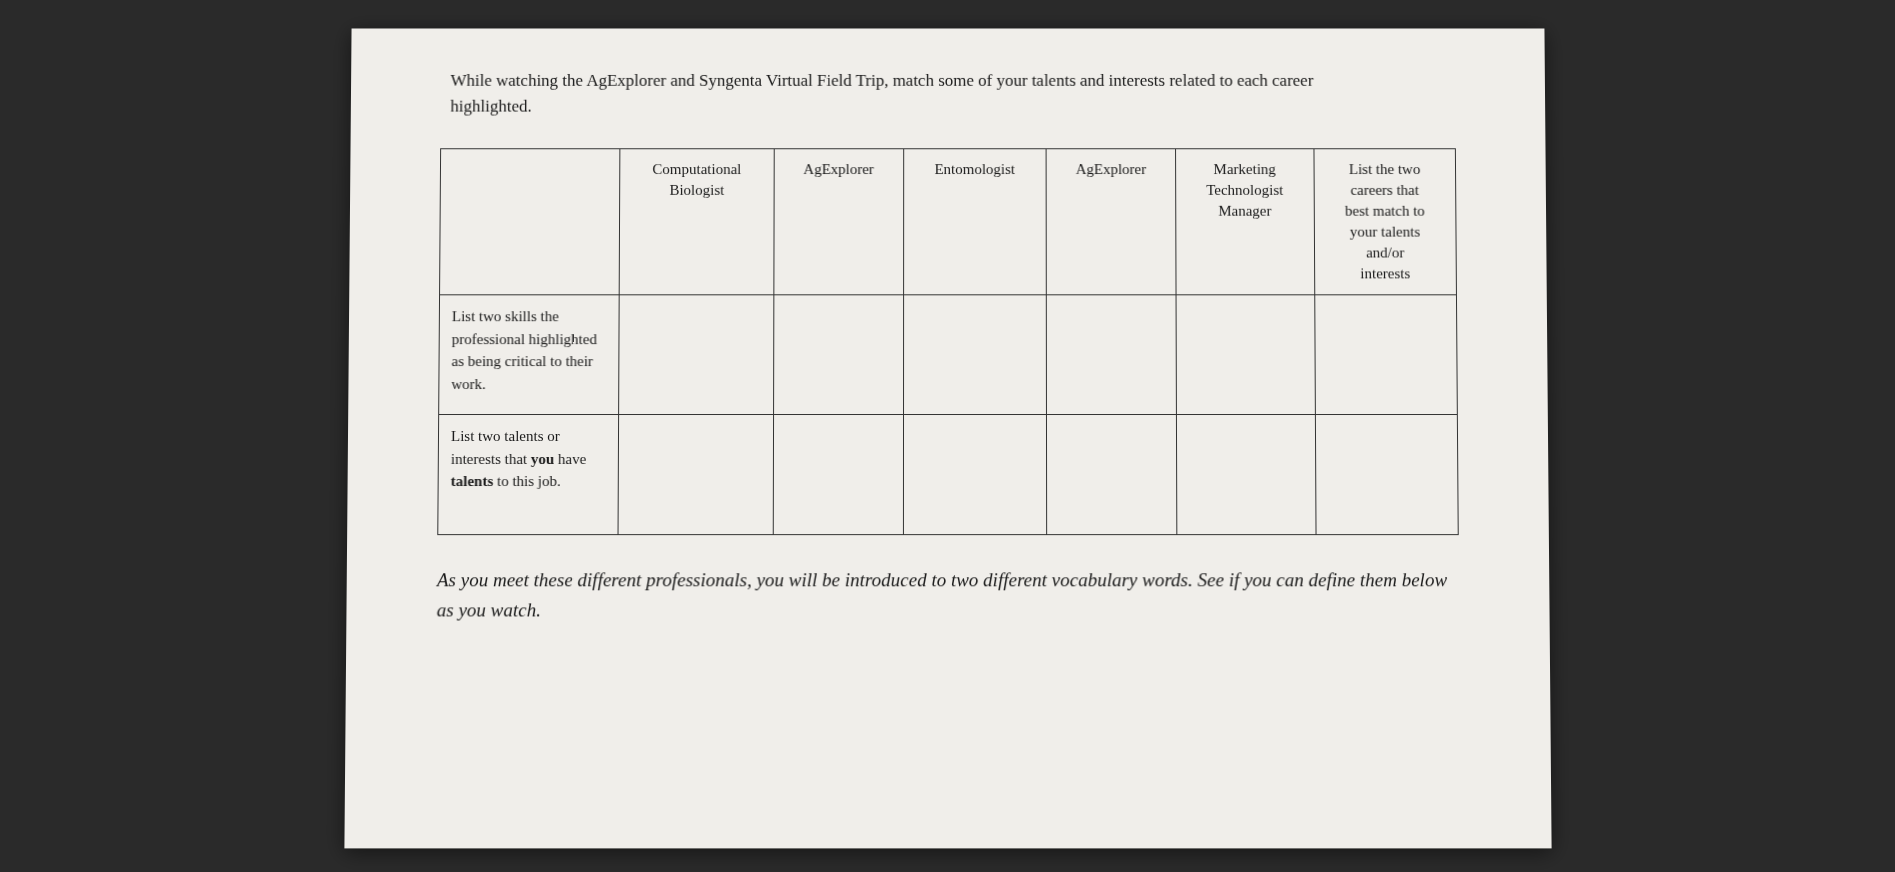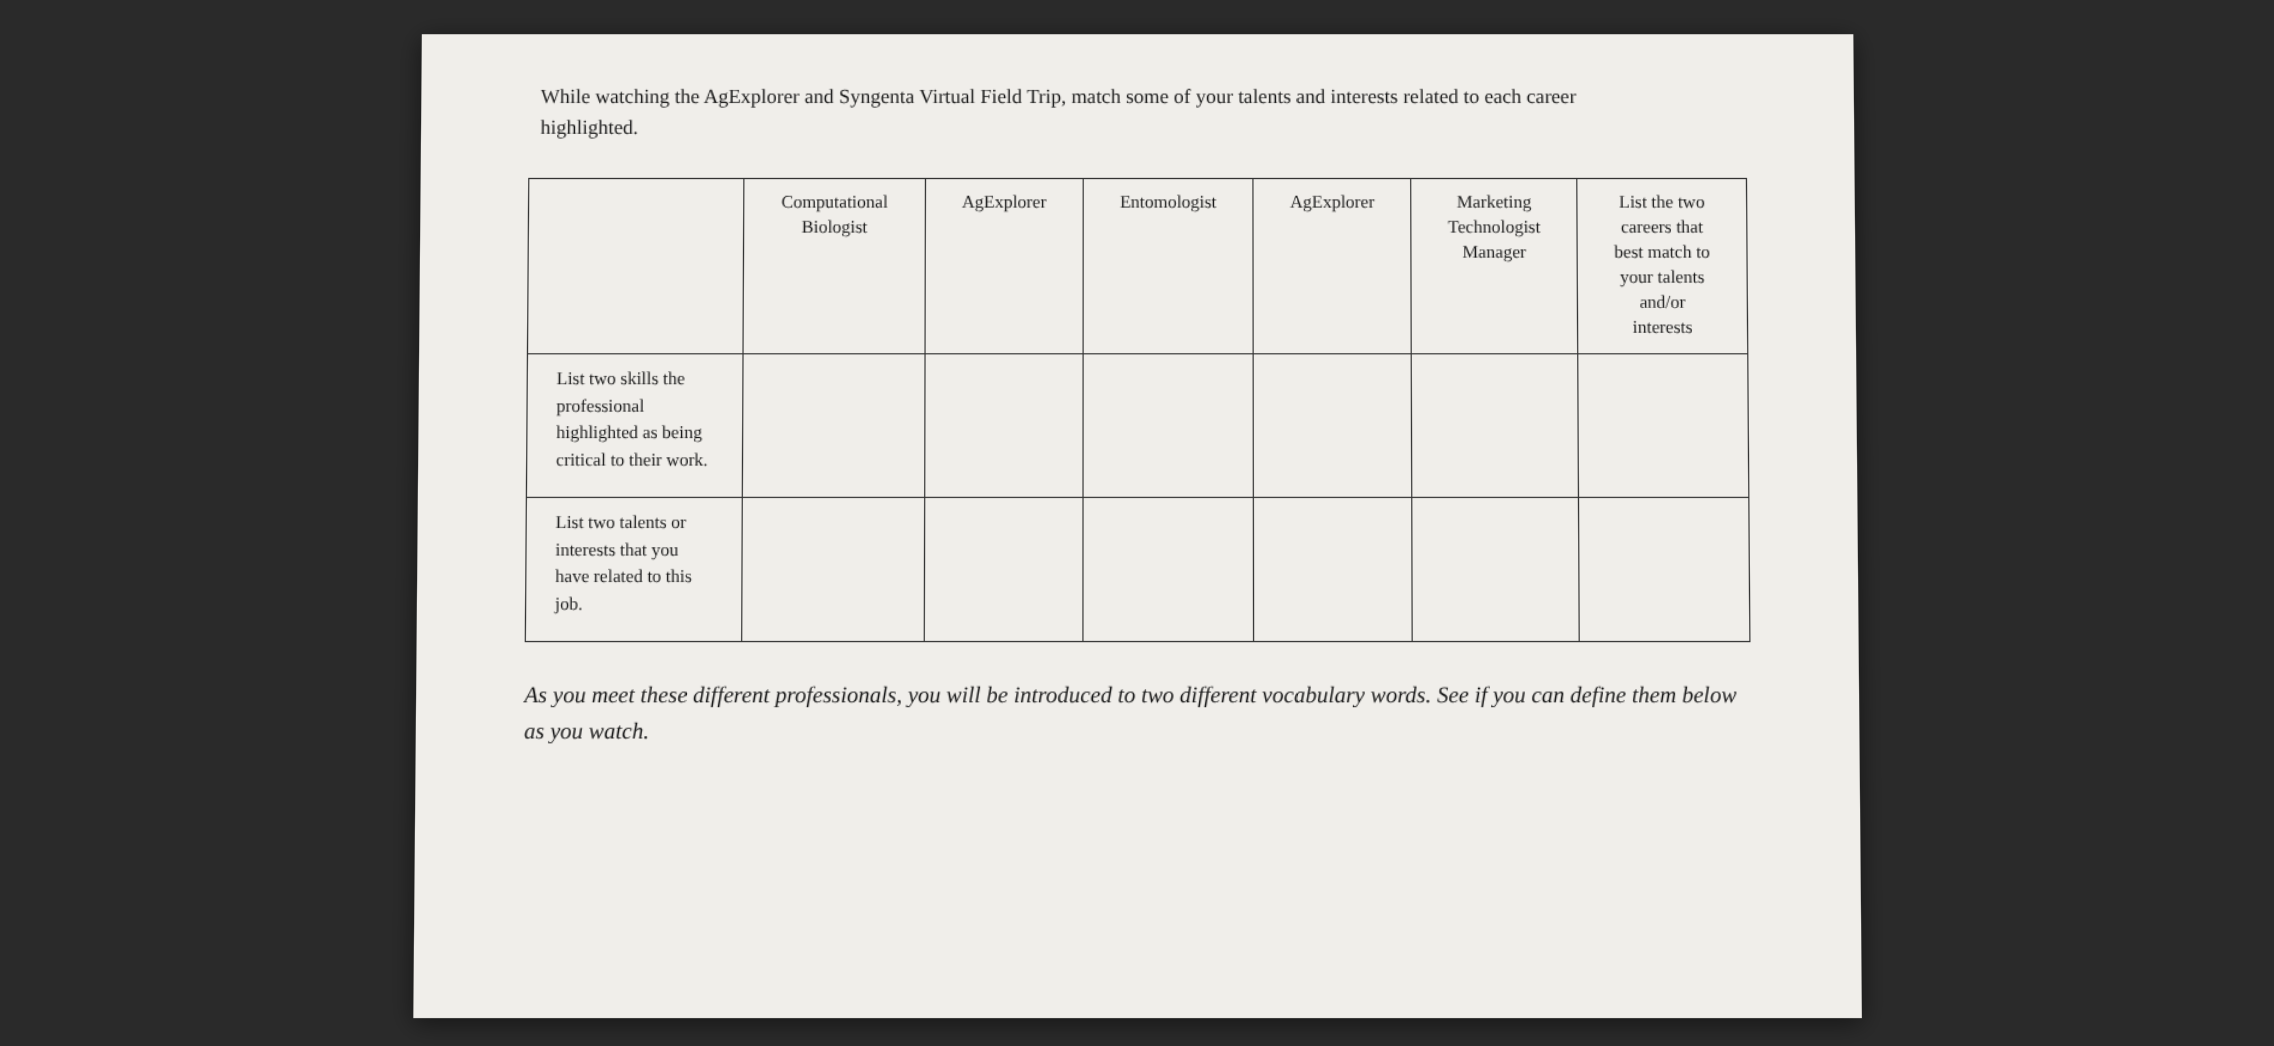--- a/index.html
+++ b/index.html
@@ -41,40 +41,40 @@
     }
 
     table {
       border-collapse: collapse;
       width: 100%;
       border: 1.5px solid #333;
     }
 
     th, td {
       border: 1.5px solid #333;
-      padding: 10px 24px;
+      padding: 10px 12px;
       vertical-align: top;
       font-size: 15px;
       color: #1a1a1a;
       line-height: 1.4;
     }
 
     th {
       font-weight: normal;
       background-color: transparent;
     }
 
     .row-label-cell {
       font-size: 15px;
       line-height: 1.5;
       width: 180px;
     }
 
     .row-label-cell strong {
-      font-weight: normal;
+      font-weight: bold;
     }
 
     .header-row th {
       height: 120px;
     }
 
     .data-row td {
       height: 120px;
     }
 
@@ -117,21 +117,21 @@
           </td>
           <td></td>
           <td></td>
           <td></td>
           <td></td>
           <td></td>
           <td></td>
         </tr>
         <tr class="data-row">
           <td class="row-label-cell">
-            List two talents or interests that <strong>you</strong> have <strong>related</strong> to this job.
+            List two talents or interests that <strong>you</strong> have <strong>talents</strong> to this job.
           </td>
           <td></td>
           <td></td>
           <td></td>
           <td></td>
           <td></td>
           <td></td>
         </tr>
       </tbody>
     </table>

